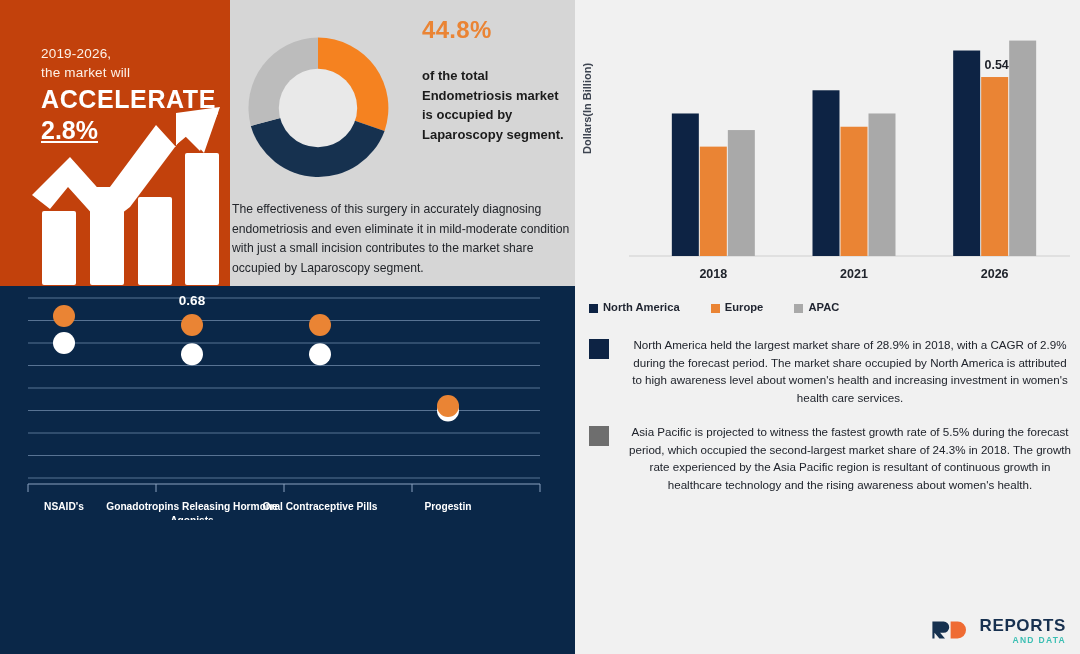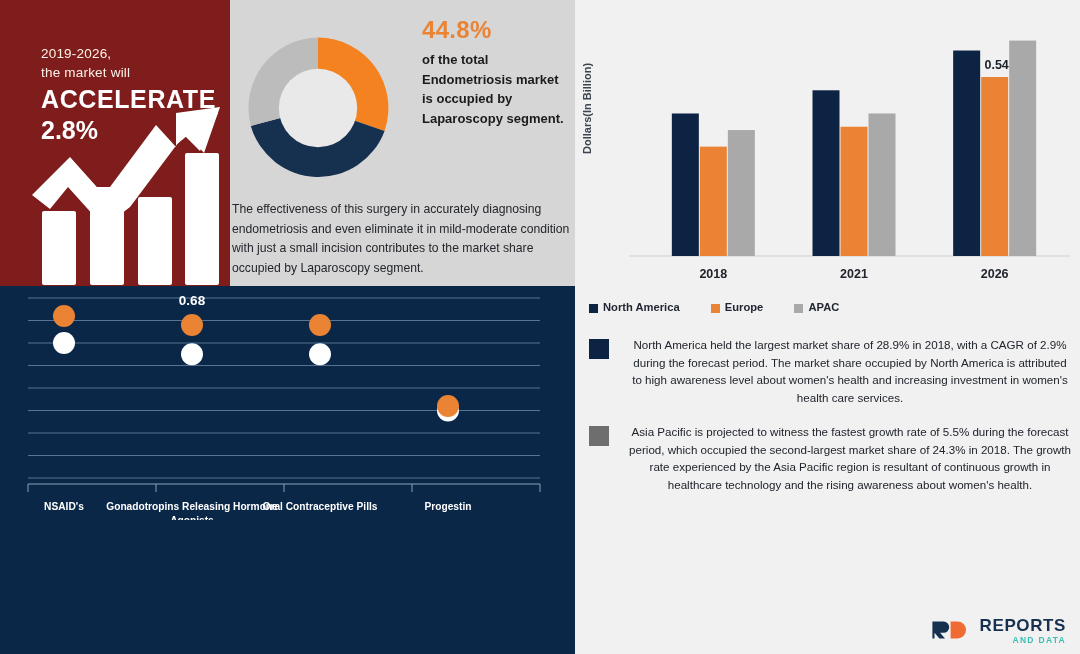--- a/index.html
+++ b/index.html
@@ -7,39 +7,39 @@
     width: 1080px; height: 654px;
     font-family: "Liberation Sans", sans-serif;
     background: #f1f1f1;
     overflow: hidden;
     position: relative;
   }
 
   
   #panel-accelerate {
     position: absolute; left: 0; top: 0; width: 230px; height: 286px;
-    background: #7f1d1d;
+    background: #c2410c;
     overflow: hidden;
   }
   .acc-text { position: absolute; left: 41px; top: 44px; width: 180px; color: #ffffff; }
   .acc-line1 { font-size: 13.5px; line-height: 19px; color: #fdf2e8; letter-spacing: .2px; }
   .acc-big { font-size: 25px; font-weight: bold; letter-spacing: .6px; line-height: 31px; margin-top: 2px; color:#ffffff;}
   .acc-line3 { font-size: 13.5px; line-height: 20px; color: #fdf2e8; margin-top: 2px;}
-  .acc-pct { font-size: 25px; font-weight: bold; line-height: 30px; color:#ffffff; }
+  .acc-pct { font-size: 25px; font-weight: bold; line-height: 30px; color:#ffffff;text-decoration:underline; }
   .acc-graphic { position: absolute; left: 28px; top: 95px; width: 200px; height: 190px; }
 
   
   #panel-laparoscopy {
     position: absolute; left: 230px; top: 0; width: 345px; height: 286px;
     background: #d6d6d6;
   }
   #donut-wrap { position: absolute; left: 8px; top: 28px; width: 160px; height: 160px; }
   .lap-right { position: absolute; left: 192px; top: 16px; width: 145px; }
   .lap-pct { font-size: 24px; font-weight: bold; color: #ea8434; line-height: 28px; letter-spacing:.3px;}
-  .lap-sub { font-size: 13px; font-weight: bold; color: #1b1b1b; line-height: 19.5px; margin-top: 6px; }
+  .lap-sub { font-size: 13px; font-weight: bold; color: #1b1b1b; line-height: 19.5px; margin-top: 22px; }
   .lap-para { position: absolute; left: 2px; top: 200px; width: 338px; font-size: 12.2px;
     line-height: 19.5px; color: #23262b; }
 
   
   #panel-drugclass {
     position: absolute; left: 0; top: 286px; width: 575px; height: 368px;
     background: #0a2748;
   }
   #dotplot { position: absolute; left: 0; top: 4px; width: 575px; height: 230px; }
 

